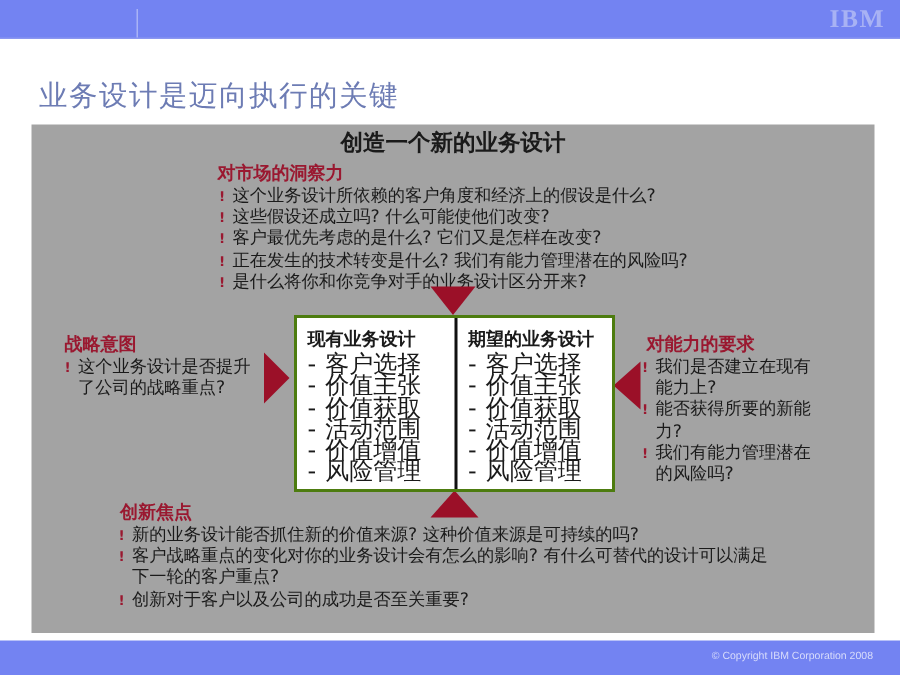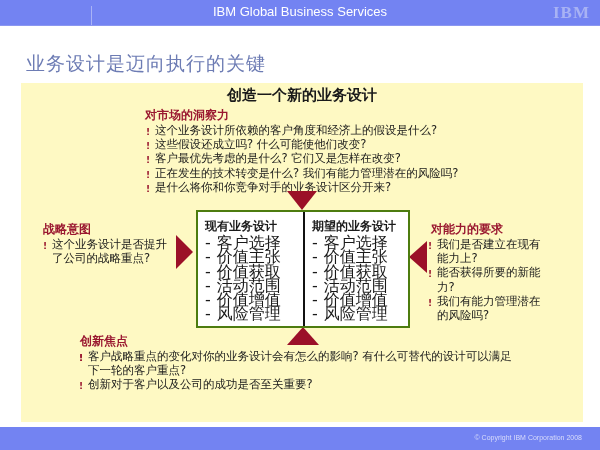--- a/index.html
+++ b/index.html
@@ -29,21 +29,21 @@
     background:repeating-linear-gradient(to bottom, transparent 0 2px, rgba(115,131,242,0.55) 2px 3px);
     -webkit-background-clip:text;
   }
   .page-title {
     position:absolute; left:26px; top:51px;
     font-family:"DejaVu Serif", serif; font-size:19px; color:#6d7cb4;
     letter-spacing:1px;
   }
   .panel {
     position:absolute; left:21px; top:83px; width:562px; height:339px;
-    background:#fef9c3;
+    background:#a3a3a3;
   }
   .panel-title {
     position:absolute; left:0; width:562px; top:3px; text-align:center;
     font-size:15px; font-weight:bold; color:#1a1a1a;
   }
   .section-heading {
     position:absolute; font-size:12px; font-weight:bold; color:#9a1830;
     font-family:Liberation Serif, serif;
   }
   .bullets { position:absolute; margin:0; padding:0; list-style:none; font-size:11.5px; line-height:14.2px; }
@@ -75,21 +75,20 @@
   .copyright {
     position:absolute; right:18px; top:7px; font-size:7px; color:#d8dcfb;
     font-family:"Liberation Sans", sans-serif;
   }
 </style>
 </head>
 <body>
 
 <div class="header">
   <div class="header-divider"></div>
-  <div class="header-title">IBM Global Business Services</div>
   <div class="ibm-logo">IBM</div>
 </div>
 
 <div class="page-title">业务设计是迈向执行的关键</div>
 
 <div class="panel">
   <div class="panel-title">创造一个新的业务设计</div>
 
   <div class="section-heading" style="left:124px; top:24px;">对市场的洞察力</div>
   <ul class="bullets" style="left:125px; top:40px; width:420px;">
@@ -137,21 +136,21 @@
 
   <div class="section-heading" style="left:410px; top:138px;">对能力的要求</div>
   <ul class="bullets" style="left:407px; top:154px; width:118px;">
     <li><span class="bullet">!</span><span>我们是否建立在现有能力上?</span></li>
     <li><span class="bullet">!</span><span>能否获得所要的新能力?</span></li>
     <li><span class="bullet">!</span><span>我们有能力管理潜在的风险吗?</span></li>
   </ul>
 
   <div class="section-heading" style="left:59px; top:250px;">创新焦点</div>
   <ul class="bullets" style="left:58px; top:266px; width:440px;">
-    <li><span class="bullet">!</span></li>
+    <li><span class="bullet">!</span><span>新的业务设计能否抓住新的价值来源? 这种价值来源是可持续的吗?</span></li>
     <li><span class="bullet">!</span><span>客户战略重点的变化对你的业务设计会有怎么的影响? 有什么可替代的设计可以满足下一轮的客户重点?</span></li>
     <li><span class="bullet">!</span><span>创新对于客户以及公司的成功是否至关重要?</span></li>
   </ul>
 </div>
 
 <div class="footer">
   <div class="copyright">© Copyright IBM Corporation 2008</div>
 </div>
 
 </body></html>

